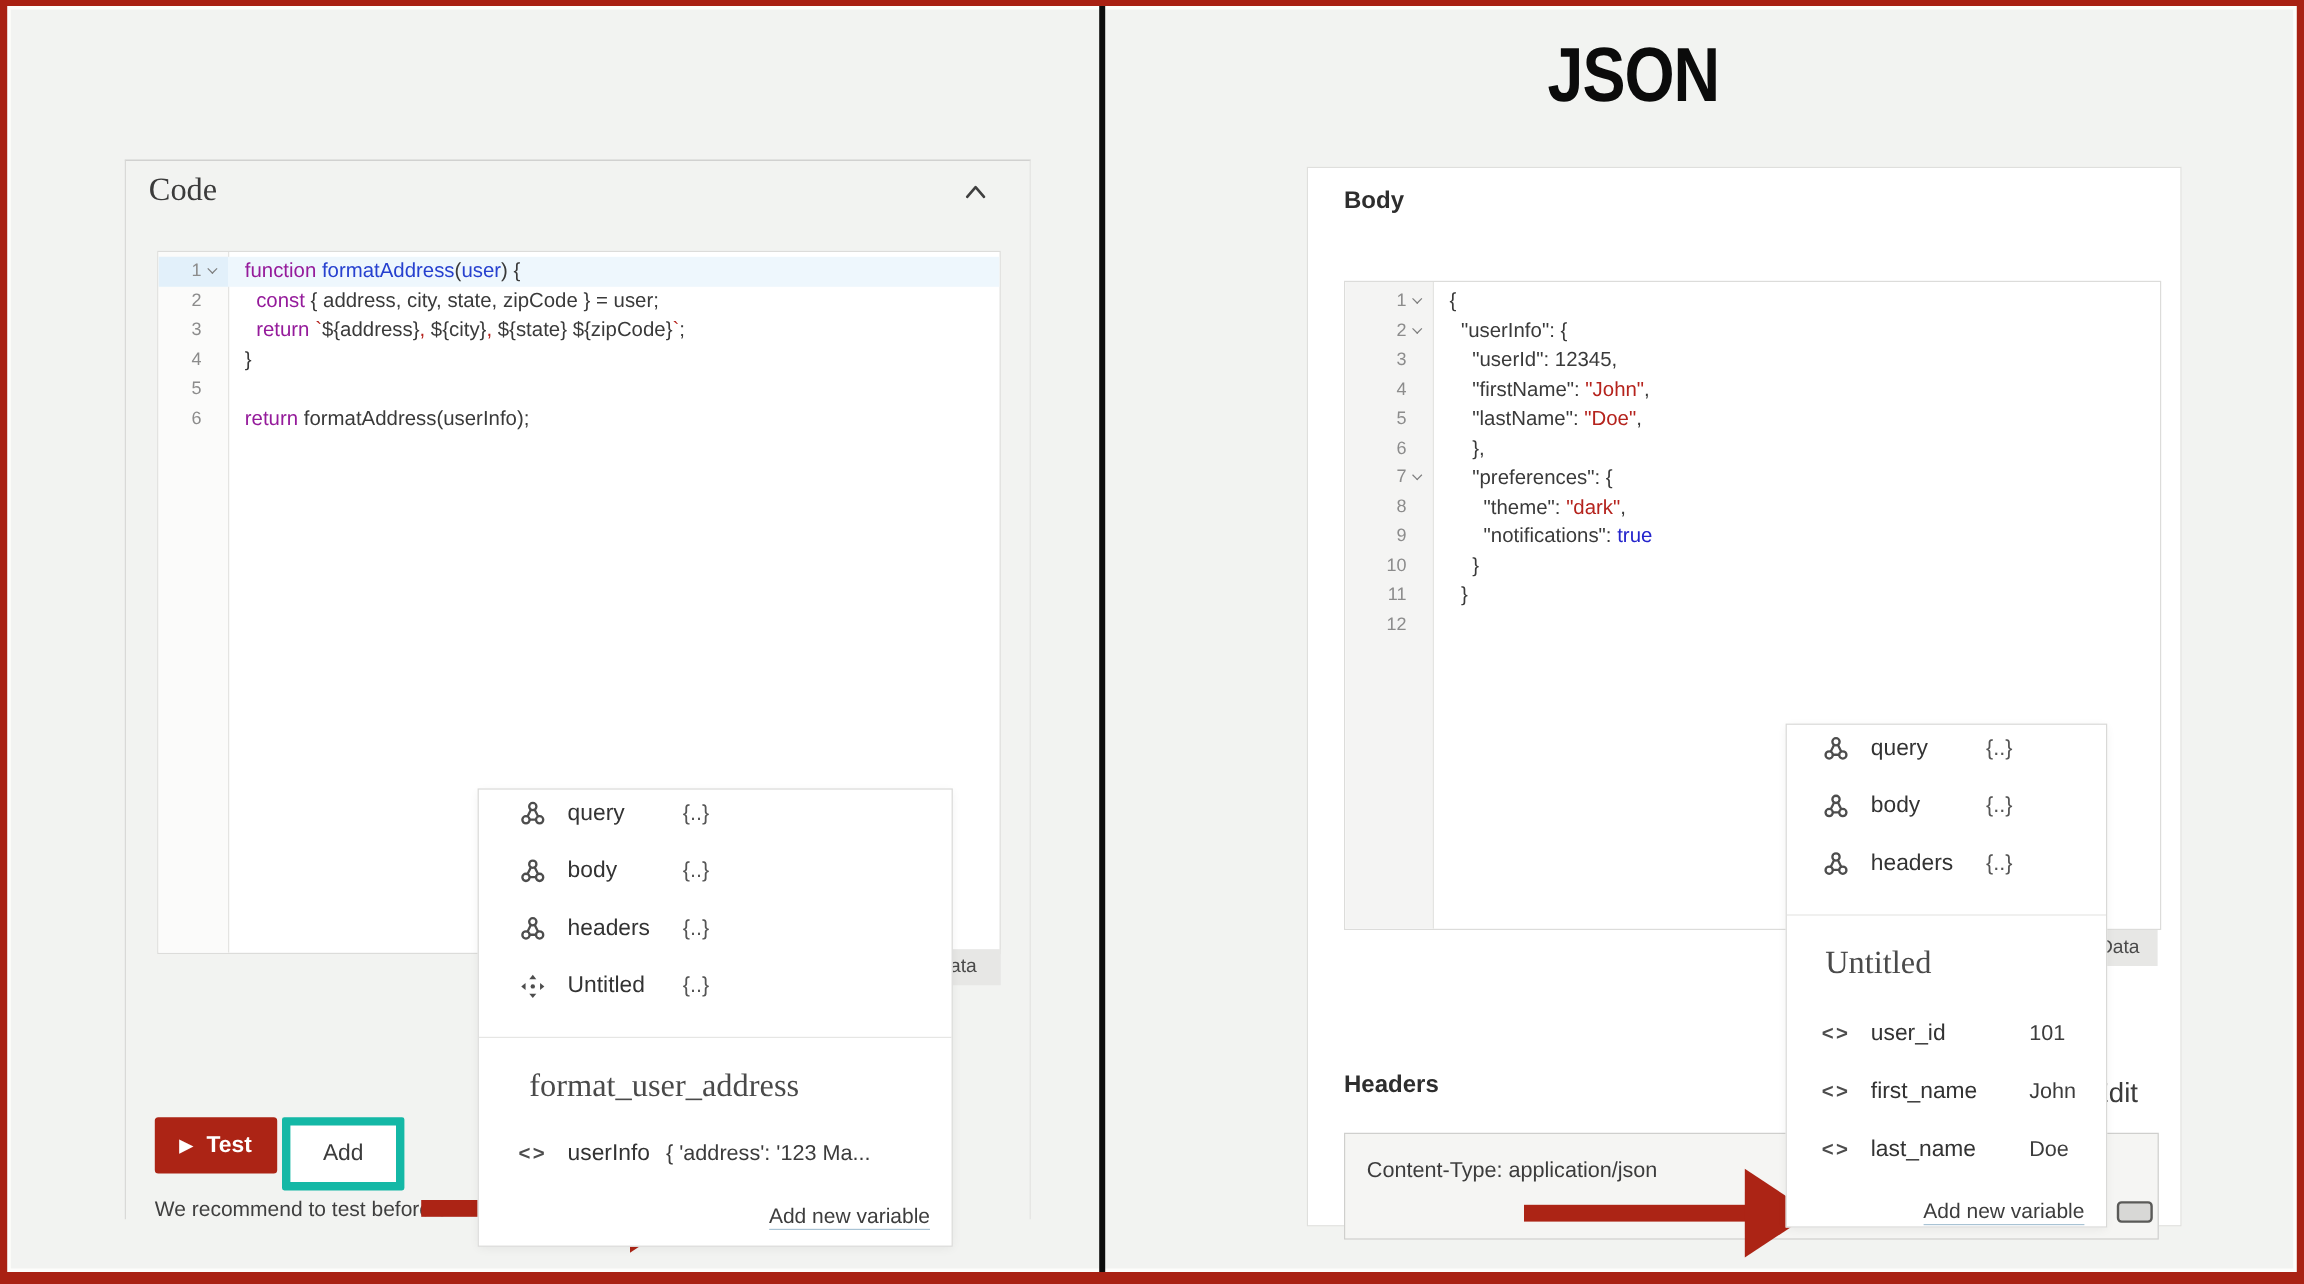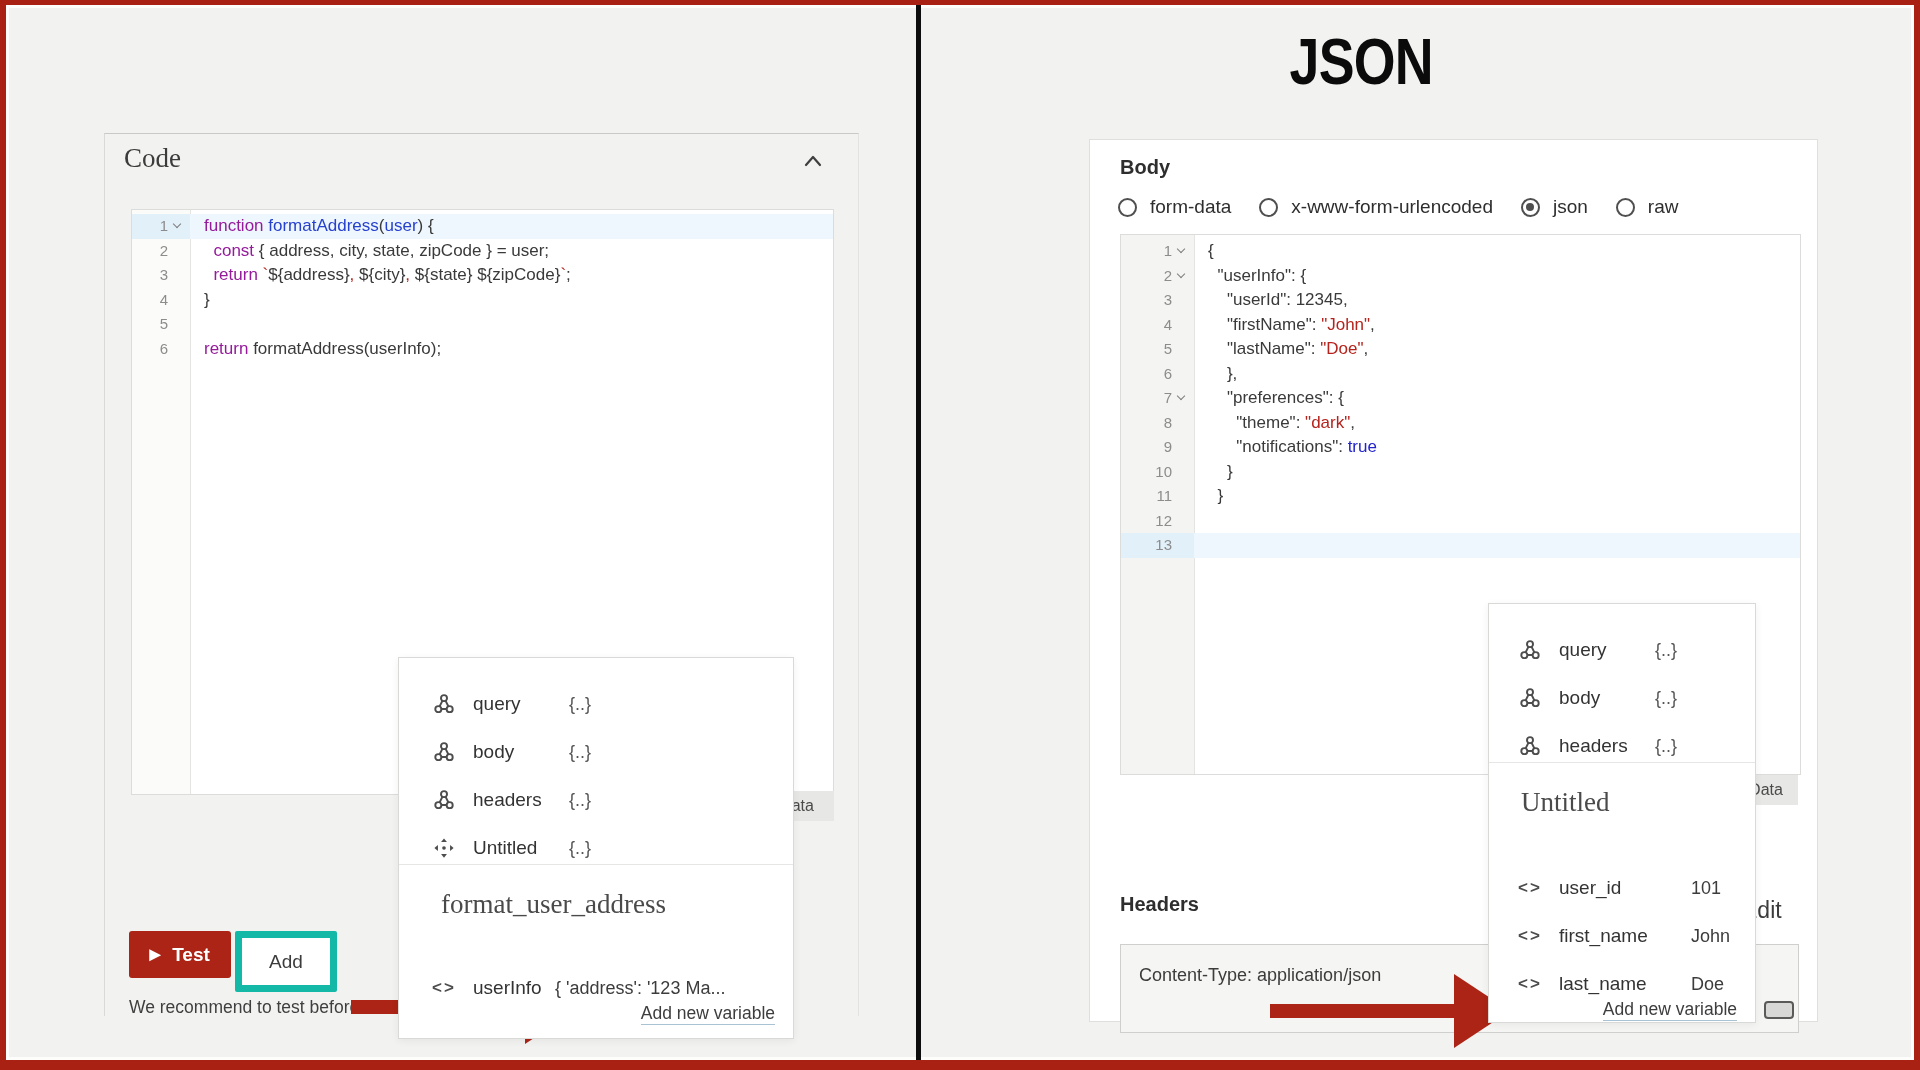--- a/index.html
+++ b/index.html
@@ -52,21 +52,21 @@
   #test-btn .play{font-size:13px;transform:scale(1.1);}
   #add-btn{left:229px;top:926px;width:88px;height:47px;background:#fff;border:7px solid #14b8a6;
     border-radius:2px;color:#3c3c3c;font-size:19px;display:flex;align-items:center;
     justify-content:center;cursor:pointer;z-index:1;}
   #left-note{left:123px;top:992px;font-size:17.5px;color:#3f3f3f;z-index:0;white-space:nowrap;}
   
   .popup{background:#fff;border:1px solid #d9d9d7;box-shadow:0 2px 8px rgba(0,0,0,.06);z-index:3;}
   .ctx-rows{padding-top:9px;}
   .popup-l .ctx-rows{border-bottom:1px solid #e6e6e4;padding-bottom:5px;}
   .popup-r .ctx-rows{border-bottom:1px solid #e6e6e4;padding-bottom:5px;}
-  .prow{height:48px;display:flex;align-items:flex-end;padding:0 16px 0 34px;cursor:pointer;}
+  .prow{height:48px;display:flex;align-items:flex-start;padding:0 16px 0 34px;cursor:pointer;}
   .popup-r .prow{padding-left:30px;}
   .picon{width:22px;height:22px;flex:0 0 22px;display:flex;align-items:center;justify-content:center;
     margin-right:18px;color:#4d4d4d;}
   .picon .code-glyph{font-size:17px;font-weight:700;letter-spacing:2px;color:#4d4d4d;}
   .pname{font-size:19px;color:#333;}
   .ctx-rows .pname{width:96px;}
   .pbadge{font-size:18px;color:#555;}
   .step-title{font-size:27px;color:#4a4a4a;padding:24px 0 0 42px;height:36px;}
   .popup-r .step-title{padding-left:32px;}
   .vars{margin-top:26px;}
@@ -207,55 +207,36 @@
     <div class="add-link"><span>Add new variable</span></div>
   </div>
 
   <div class="arrow">
     <div class="abs shaft" style="left:345px;top:995px;width:176px;height:14px;"></div>
     <div class="abs head" style="left:519px;top:965px;"></div>
   </div>
 
   <div class="abs" id="right-card">
     <div class="abs" id="body-label">Body</div>
-    <div class="abs" id="radio-row">
-        <div class="radio-item">
-          <span class="radio-circle"></span>
-          <span class="radio-label">form-data</span>
-        </div>
-        <div class="radio-item">
-          <span class="radio-circle"></span>
-          <span class="radio-label">x-www-form-urlencoded</span>
-        </div>
-        <div class="radio-item">
-          <span class="radio-circle sel"></span>
-          <span class="radio-label">json</span>
-        </div>
-        <div class="radio-item">
-          <span class="radio-circle"></span>
-          <span class="radio-label">raw</span>
-        </div>
-      </div>
 
     <div class="abs editor" style="left:30px;top:94px;width:679px;height:539px;--gw:73px;--gbg:#f4f4f3;--lh:24.5px;z-index:1;">
         <div class="gutter"></div>
         <div class="rows">
           <div class="cl"><span class="ln-cell"><span class="ln">1</span><span class="fold"></span></span><span class="ct-cell"><span class="tok-p">{</span></span></div>
           <div class="cl"><span class="ln-cell"><span class="ln">2</span><span class="fold"></span></span><span class="ct-cell"><span class="tok-p">  "userInfo": {</span></span></div>
           <div class="cl"><span class="ln-cell"><span class="ln">3</span><span class="fold hidden"></span></span><span class="ct-cell"><span class="tok-p">    "userId": 12345,</span></span></div>
           <div class="cl"><span class="ln-cell"><span class="ln">4</span><span class="fold hidden"></span></span><span class="ct-cell"><span class="tok-p">    "firstName": </span><span class="tok-s">"John"</span><span class="tok-p">,</span></span></div>
           <div class="cl"><span class="ln-cell"><span class="ln">5</span><span class="fold hidden"></span></span><span class="ct-cell"><span class="tok-p">    "lastName": </span><span class="tok-s">"Doe"</span><span class="tok-p">,</span></span></div>
           <div class="cl"><span class="ln-cell"><span class="ln">6</span><span class="fold hidden"></span></span><span class="ct-cell"><span class="tok-p">    },</span></span></div>
           <div class="cl"><span class="ln-cell"><span class="ln">7</span><span class="fold"></span></span><span class="ct-cell"><span class="tok-p">    "preferences": {</span></span></div>
           <div class="cl"><span class="ln-cell"><span class="ln">8</span><span class="fold hidden"></span></span><span class="ct-cell"><span class="tok-p">      "theme": </span><span class="tok-s">"dark"</span><span class="tok-p">,</span></span></div>
           <div class="cl"><span class="ln-cell"><span class="ln">9</span><span class="fold hidden"></span></span><span class="ct-cell"><span class="tok-p">      "notifications": </span><span class="tok-a">true</span></span></div>
           <div class="cl"><span class="ln-cell"><span class="ln">10</span><span class="fold hidden"></span></span><span class="ct-cell"><span class="tok-p">    }</span></span></div>
           <div class="cl"><span class="ln-cell"><span class="ln">11</span><span class="fold hidden"></span></span><span class="ct-cell"><span class="tok-p">  }</span></span></div>
           <div class="cl"><span class="ln-cell"><span class="ln">12</span><span class="fold hidden"></span></span><span class="ct-cell"></span></div>
-          <div class="cl active"><span class="ln-cell"><span class="ln">13</span><span class="fold hidden"></span></span><span class="ct-cell"></span></div>
         </div>
       </div>
 
     <div class="abs" id="headers-label">Headers</div>
     <div class="abs" id="edit-label">Edit</div>
     <div class="abs" id="content-type-box">
       <span class="ct-text">Content-Type: application/json</span>
     </div>
     <div class="abs" id="partial-el"></div>
   </div>

